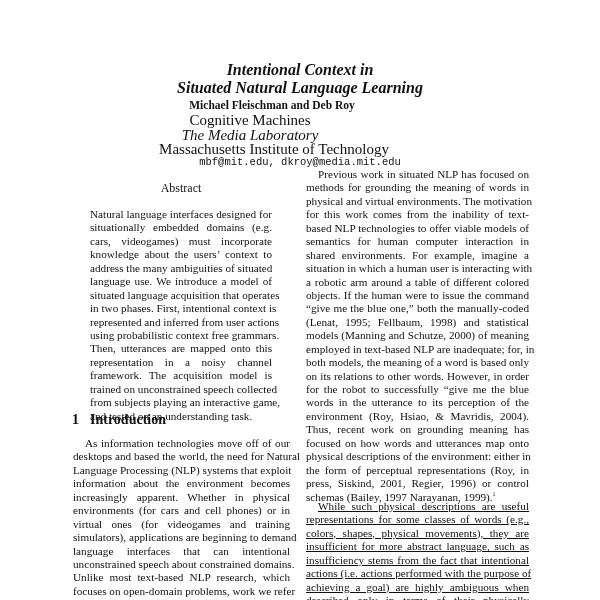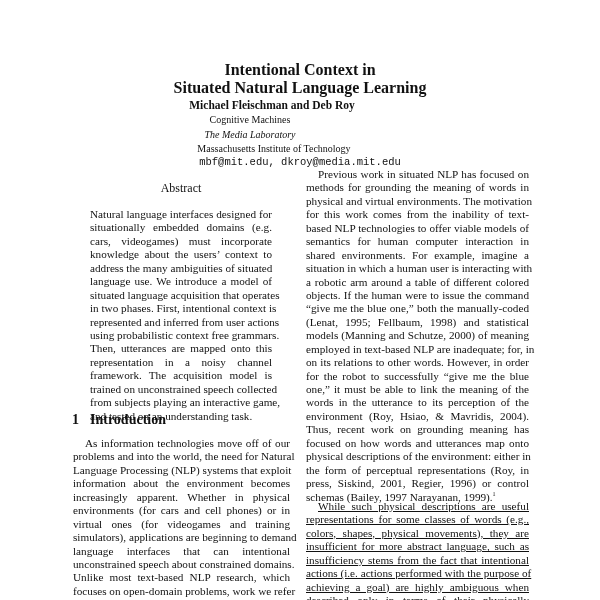--- a/index.html
+++ b/index.html
@@ -1,26 +1,26 @@
 <!DOCTYPE html>
 <html><head>
 <meta charset="utf-8">
 <style>
   html, body { margin: 0; padding: 0; background: #ffffff; }
   body { width: 600px; height: 600px; overflow: hidden; position: relative;
          font-family: "Liberation Serif", serif; color: #111; }
   .page { position: absolute; left: 0; top: 0; width: 600px; height: 600px; background: #fff; }
   .title { position: absolute; left: 0; width: 600px; text-align: center;
-           font-weight: bold; font-size: 16px; line-height: 19px; }
+           font-weight: bold; font-size: 16px; line-height: 19px; font-style: italic; }
   .title1 { top: 60px; }
   .title2 { top: 78px; }
   .authors { position: absolute; left: 0; width: 544px; top: 98px; text-align: center;
              font-weight: bold; font-size: 11.5px; line-height: 14px; }
   .affil { position: absolute; left: 0; width: 500px; text-align: center;
-           font-size: 10px; line-height: 14px; }
+           font-size: 15px; line-height: 14px; }
   .affil1 { top: 113px; } .affil2 { top: 128px; font-style: italic; } .affil3 { top: 142px; margin-left: 24px; }
   .emails { position: absolute; left: 0; width: 600px; top: 156px; text-align: center;
             font-family: "Liberation Mono", monospace; font-size: 10.5px; line-height: 13px; }
   .abs-head { position: absolute; left: 90px; width: 182px; top: 181px; text-align: center;
               font-weight: normal; font-size: 12px; }
   .para { position: absolute; font-size: 11.2px; line-height: 13.45px; text-align: justify; }
   .para .ln { display: block; white-space: nowrap; text-align-last: justify; height: 13.45px; }
   .para .ln.last { text-align-last: left; }
   .abs-text { left: 90px; top: 208px; width: 182px; }
   .sec-head { position: absolute; left: 72px; top: 412px; font-weight: bold; font-size: 14px; }
@@ -62,21 +62,21 @@
       <span class="ln">trained on unconstrained speech collected</span>
       <span class="ln">from subjects playing an interactive game,</span>
       <span class="ln last">and tested on an understanding task.</span>
     </div>
 
   <div class="sec-head">
     <span class="num">1</span><span>Introduction</span>
   </div>
   <div class="para intro-text" id="intro-text">
       <span class="ln indent">As information technologies move off of our</span>
-      <span class="ln">problems and into the world, the need for Natural</span>
+      <span class="ln">desktops and based the world, the need for Natural</span>
       <span class="ln">Language Processing (NLP) systems that exploit</span>
       <span class="ln">information about the environment becomes</span>
       <span class="ln">increasingly apparent. Whether in physical</span>
       <span class="ln">environments (for cars and cell phones) or in</span>
       <span class="ln">virtual ones (for videogames and training</span>
       <span class="ln">simulators), applications are beginning to demand</span>
       <span class="ln">language interfaces that can intentional</span>
       <span class="ln">unconstrained speech about constrained domains.</span>
       <span class="ln">Unlike most text-based NLP research, which</span>
       <span class="ln">focuses on open-domain problems, work we refer</span>
@@ -91,23 +91,23 @@
       <span class="ln">based NLP technologies to offer viable models of</span>
       <span class="ln">semantics for human computer interaction in</span>
       <span class="ln">shared environments. For example, imagine a</span>
       <span class="ln">situation in which a human user is interacting with</span>
       <span class="ln">a robotic arm around a table of different colored</span>
       <span class="ln">objects. If the human were to issue the command</span>
       <span class="ln">“give me the blue one,” both the manually-coded</span>
       <span class="ln">(Lenat, 1995; Fellbaum, 1998) and statistical</span>
       <span class="ln">models (Manning and Schutze, 2000) of meaning</span>
       <span class="ln">employed in text-based NLP are inadequate; for, in</span>
+      <span class="ln">both models, the meaning of a word is based only</span>
       <span class="ln">on its relations to other words. However, in order</span>
       <span class="ln">for the robot to successfully “give me the blue</span>
-      <span class="ln">one,” it must be able to link the meaning of the</span>
       <span class="ln">words in the utterance to its perception of the</span>
       <span class="ln">environment (Roy, Hsiao, &amp; Mavridis, 2004).</span>
       <span class="ln">Thus, recent work on grounding meaning has</span>
       <span class="ln">focused on how words and utterances map onto</span>
       <span class="ln">physical descriptions of the environment: either in</span>
       <span class="ln">the form of perceptual representations (Roy, in</span>
       <span class="ln">press, Siskind, 2001, Regier, 1996) or control</span>
       <span class="ln last"><span>schemas (Bailey, 1997 Narayanan, 1999).</span><sup>1</sup></span>
     </div>
   <div class="para right-text2" id="right-text2">

